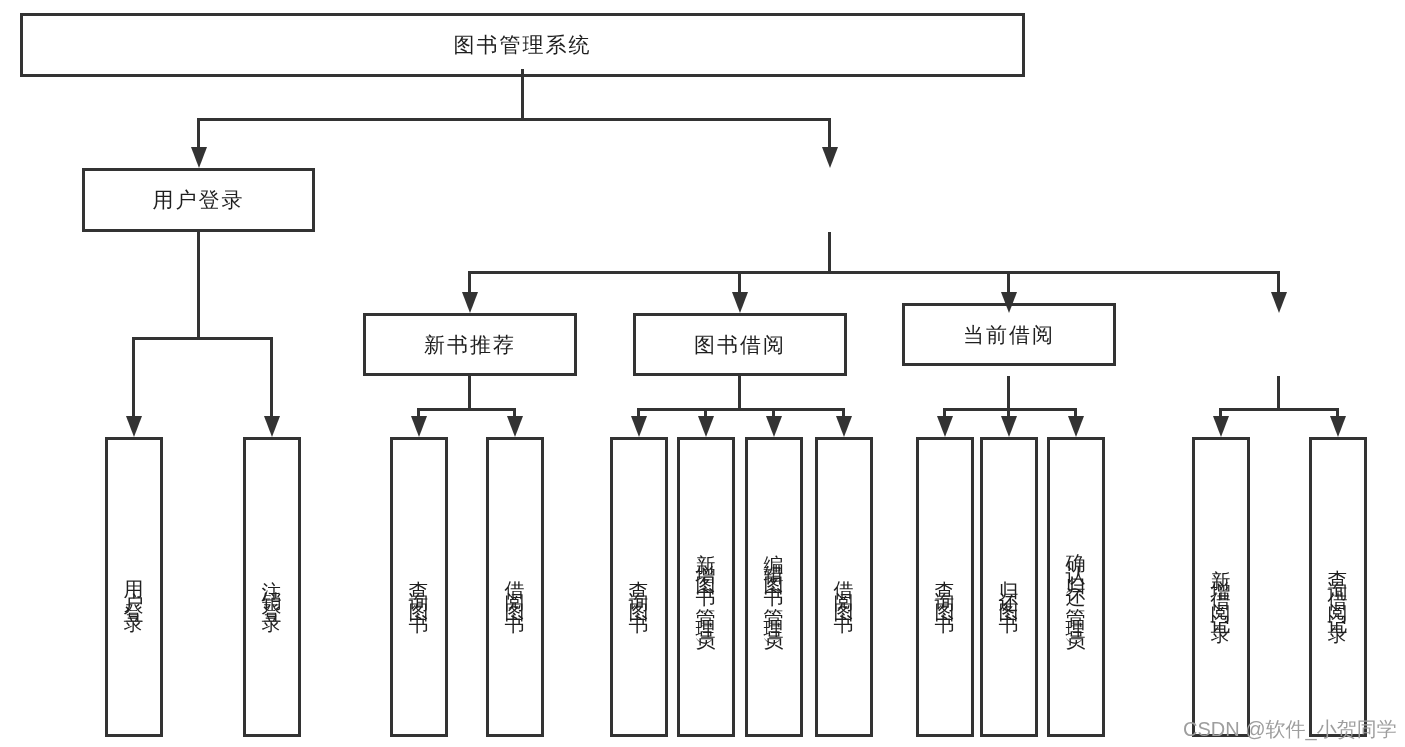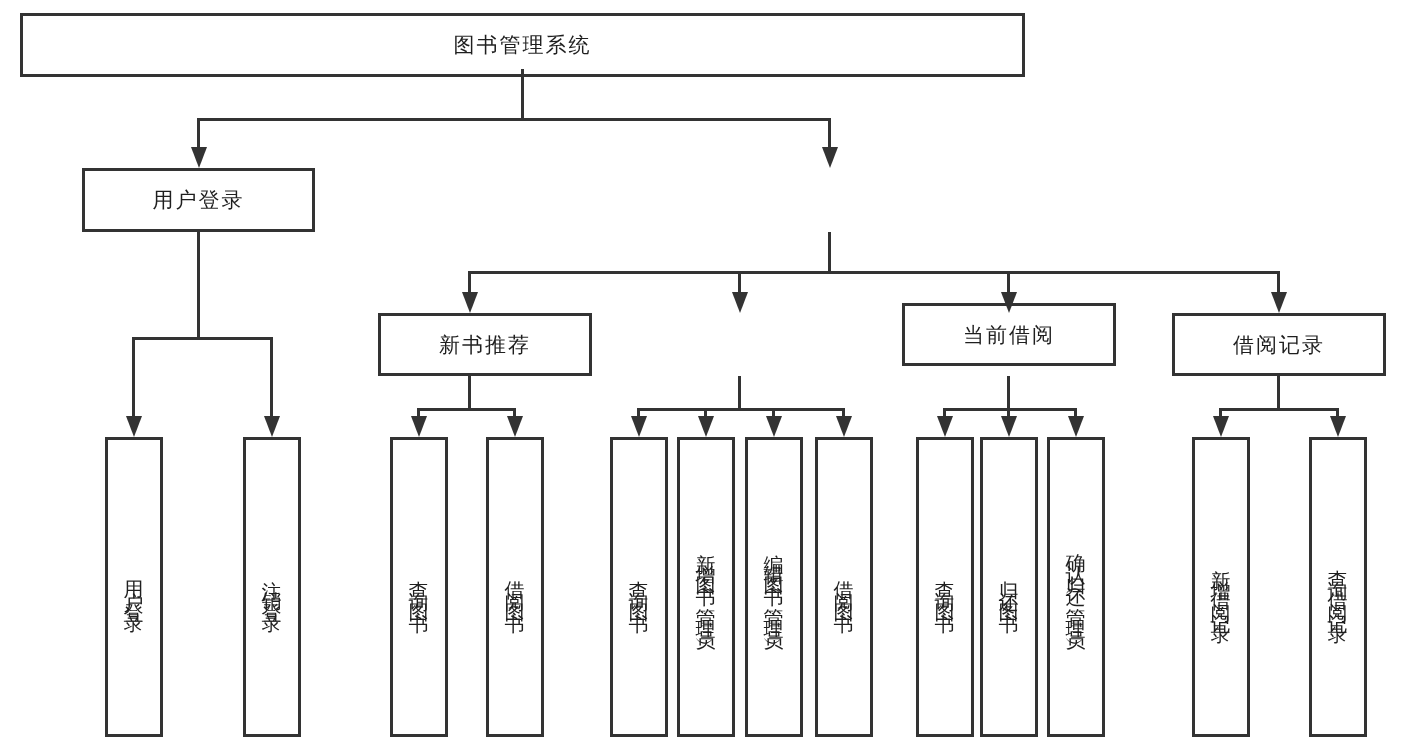--- a/index.html
+++ b/index.html
@@ -31,21 +31,21 @@
   }
   .watermark{
     position:absolute;left:1183px;top:716px;font-size:20px;
     color:var(--watermark);white-space:nowrap;z-index:5;
   }
 
   
   #n-root{left:20px;top:13px;width:1005px;height:64px;}
   #n-login{left:82px;top:168px;width:233px;height:64px;}
   #n-mgmt{left:711px;top:168px;width:236px;height:64px;}
-  #n-rec{left:378px;top:313px;width:214px;height:63px;font-family:Liberation Serif, serif;}
+  #n-rec{left:363px;top:313px;width:214px;height:63px;font-family:Liberation Serif, serif;}
   #n-bb{left:633px;top:313px;width:214px;height:63px;}
   #n-cb{left:902px;top:303px;width:214px;height:63px;}
   #n-br{left:1172px;top:313px;width:214px;height:63px;}
   .leaf{top:437px;width:58px;height:300px;}
   #n-login-user{left:105px;}  #n-login-logout{left:243px;}
   #n-rec-query{left:390px;}   #n-rec-borrow{left:486px;}
   #n-bb-query{left:610px;}    #n-bb-add{left:677px;}
   #n-bb-edit{left:745px;}     #n-bb-borrow{left:815px;}
   #n-cb-query{left:916px;}    #n-cb-return{left:980px;}
   #n-cb-confirm{left:1047px;}
@@ -104,25 +104,25 @@
     <span>图书管理系统</span>
   </div>
 
   <div class="box hbox" id="n-login">
     <span>用户登录</span>
   </div>
 
   <div class="box hbox" id="n-rec">
     <span>新书推荐</span>
   </div>
+  <div class="box hbox" id="n-bb">
+    <span>图书借阅</span>
+  </div>
   <div class="box hbox" id="n-cb">
     <span>当前借阅</span>
-  </div>
-  <div class="box hbox" id="n-br">
-    <span>借阅记录</span>
   </div>
 
   <div class="box vbox leaf" id="n-login-user">
     <span class="vtext">用户登录</span>
   </div>
   <div class="box vbox leaf" id="n-login-logout">
     <span class="vtext">注销登录</span>
   </div>
   <div class="box vbox leaf" id="n-rec-query">
     <span class="vtext">查询图书</span>
@@ -207,13 +207,14 @@
   <div class="ah ahl" id="ca-g3a"></div>
   <div class="ah ahl" id="ca-g3b"></div>
   <div class="ah ahl" id="ca-g3c"></div>
   <div class="ah ahl" id="ca-g3d"></div>
   <div class="ah ahl" id="ca-g4a"></div>
   <div class="ah ahl" id="ca-g4b"></div>
   <div class="ah ahl" id="ca-g4c"></div>
   <div class="ah ahl" id="ca-g5a"></div>
   <div class="ah ahl" id="ca-g5b"></div>
 
+  <div class="watermark">CSDN @软件_小贺同学</div>
 </div>
 
 </body></html>

